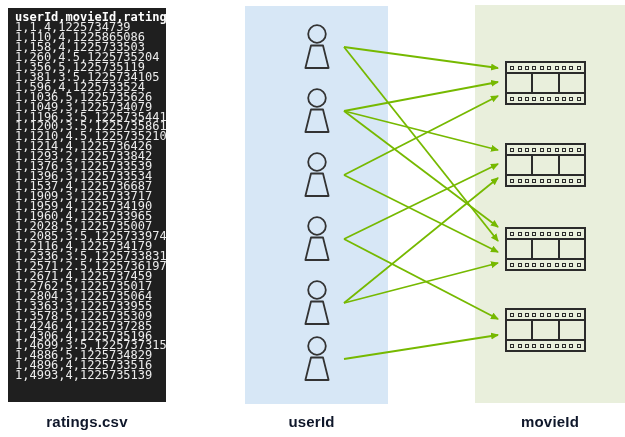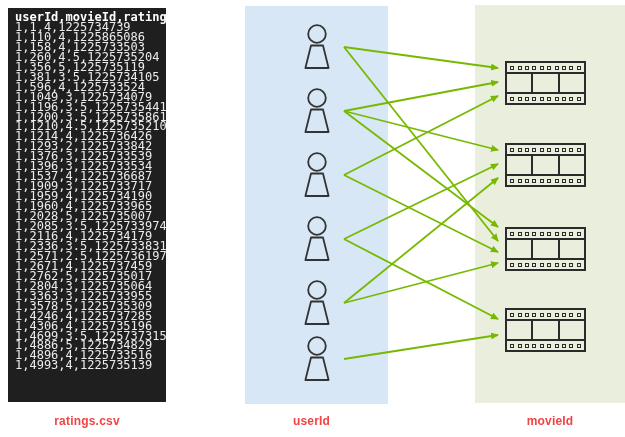--- a/index.html
+++ b/index.html
@@ -20,21 +20,21 @@
   
   .users-panel{
     position:absolute;left:245px;top:6px;width:143px;height:398px;background:#d7e7f6;
   }
   .movies-panel{
     position:absolute;left:475px;top:5px;width:150px;height:398px;background:#e9efdc;
   }
   
   .col-label{
     position:absolute;top:410px;height:22px;display:flex;align-items:center;justify-content:center;
-    font-size:12px;font-weight:600;color:#ef4444;letter-spacing:0.2px;
+    font-size:15px;font-weight:600;color:#0f172a;letter-spacing:0.2px;
   }
   .label-csv{left:8px;width:158px;}
   .label-users{left:240px;width:143px;}
   .label-movies{left:475px;width:150px;text-align:center;}
   
   .person{position:absolute;left:297px;width:40px;height:46px;}
   
   .strip{
     position:absolute;left:505px;width:81px;height:44px;border:2px solid #2b2b2b;
     box-sizing:border-box;display:flex;flex-direction:column;background:transparent;
@@ -57,20 +57,21 @@
 <div class="code-panel">
   <div class="code-line header">userId,movieId,rating,timestamp</div>
   <div id="csv-rows">
       <div class="code-line">1,1,4,1225734739</div>
       <div class="code-line">1,110,4,1225865086</div>
       <div class="code-line">1,158,4,1225733503</div>
       <div class="code-line">1,260,4.5,1225735204</div>
       <div class="code-line">1,356,5,1225735119</div>
       <div class="code-line">1,381,3.5,1225734105</div>
       <div class="code-line">1,596,4,1225733524</div>
+      <div class="code-line">1,1036,5,1225735626</div>
       <div class="code-line">1,1049,3,1225734079</div>
       <div class="code-line">1,1196,3.5,1225735441</div>
       <div class="code-line">1,1200,3.5,1225735861</div>
       <div class="code-line">1,1210,4.5,1225735210</div>
       <div class="code-line">1,1214,4,1225736426</div>
       <div class="code-line">1,1293,2,1225733842</div>
       <div class="code-line">1,1376,3,1225733539</div>
       <div class="code-line">1,1396,3,1225733534</div>
       <div class="code-line">1,1537,4,1225736687</div>
       <div class="code-line">1,1909,3,1225733717</div>

